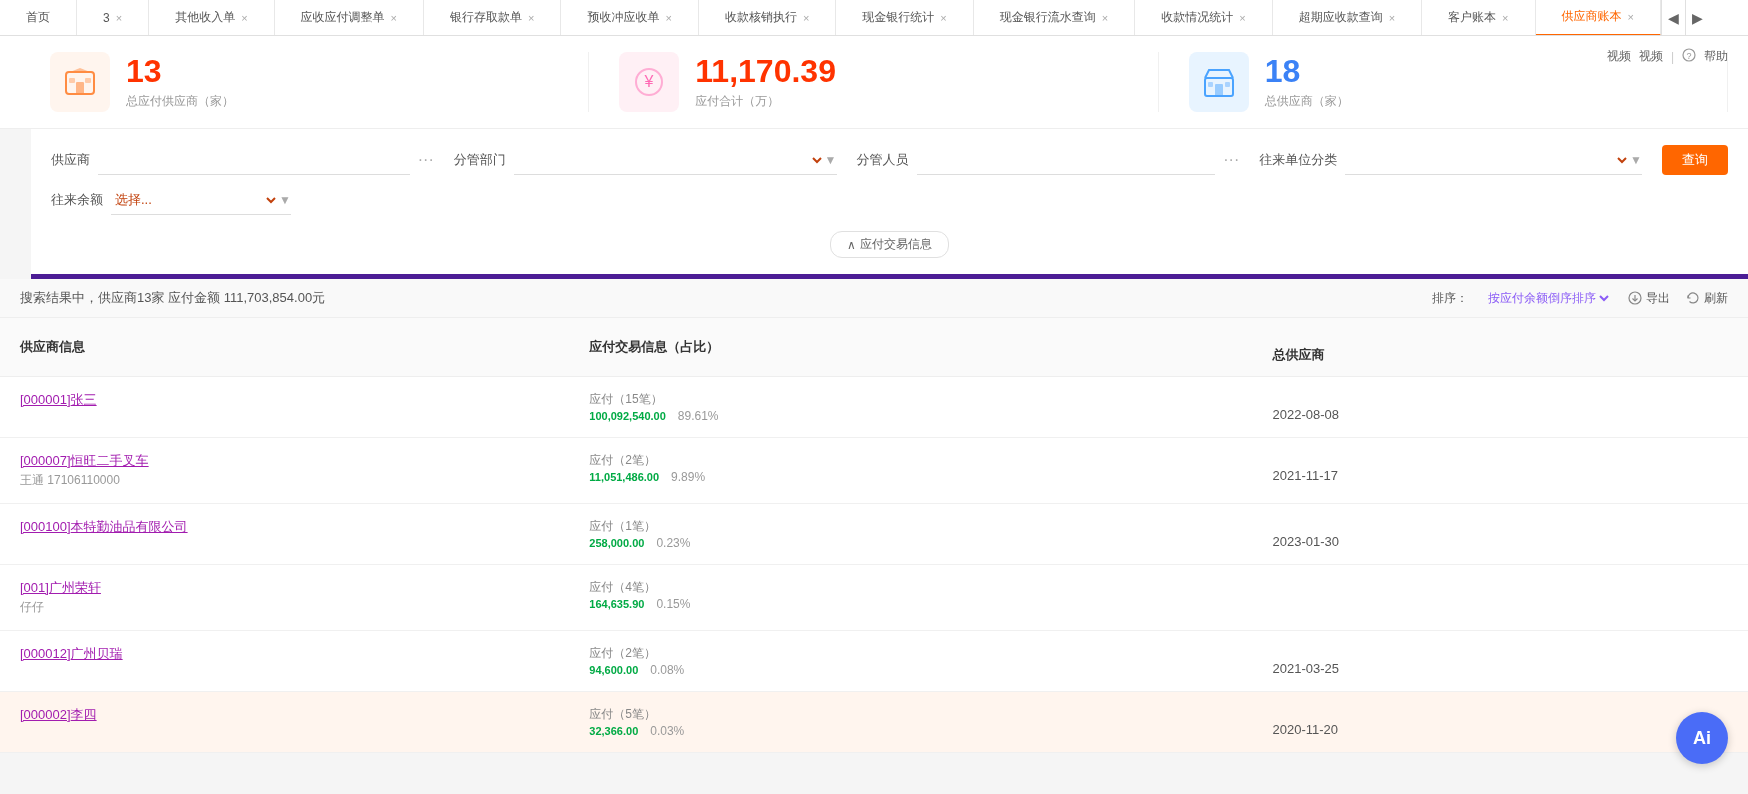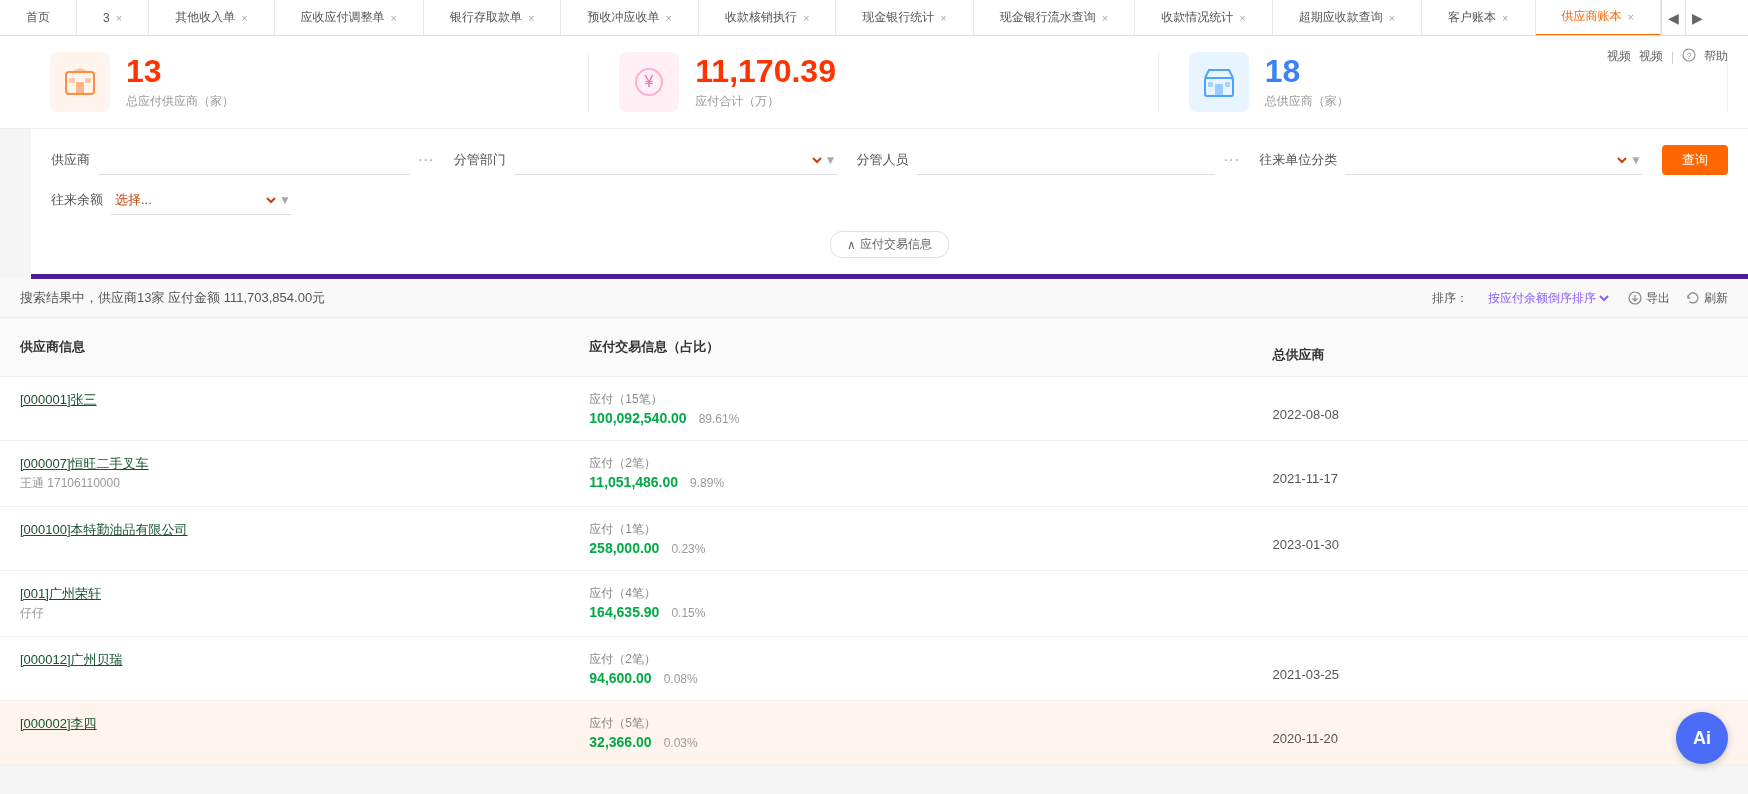--- a/index.html
+++ b/index.html
@@ -239,29 +239,29 @@
       display: flex;
       align-items: flex-start;
       padding: 14px 20px;
       border-bottom: 1px solid #f0f0f0;
       background: #fff;
       transition: background 0.15s;
     }
     .table-row.highlighted { background: #fff5ee; }
 
     .supplier-link {
-      color: #14532d;
+      color: #a21caf;
       text-decoration: underline;
       cursor: pointer;
       font-size: 13px;
     }
     .supplier-sub { font-size: 12px; color: #999; margin-top: 2px; }
 
     .transaction-label { font-size: 12px; color: #888; }
-    .transaction-amount { font-size: 14px; color: #00aa44; font-weight: bold; margin-top: 2px; cursor: pointer; }
+    .transaction-amount { font-size: 11px; color: #00aa44; font-weight: bold; margin-top: 2px; cursor: pointer; }
     .transaction-pct { font-size: 12px; color: #999; margin-left: 12px; }
     .transaction-row { display: flex; align-items: baseline; gap: 0; }
 
     .lastpay-date { font-size: 13px; color: #555; }
 
     .col-supplier { flex: 2.5; }
     .col-transaction { flex: 3; }
     .col-lastpay { flex: 2; padding-top: 16px; }
     .table-wrapper { position: relative; }
 

